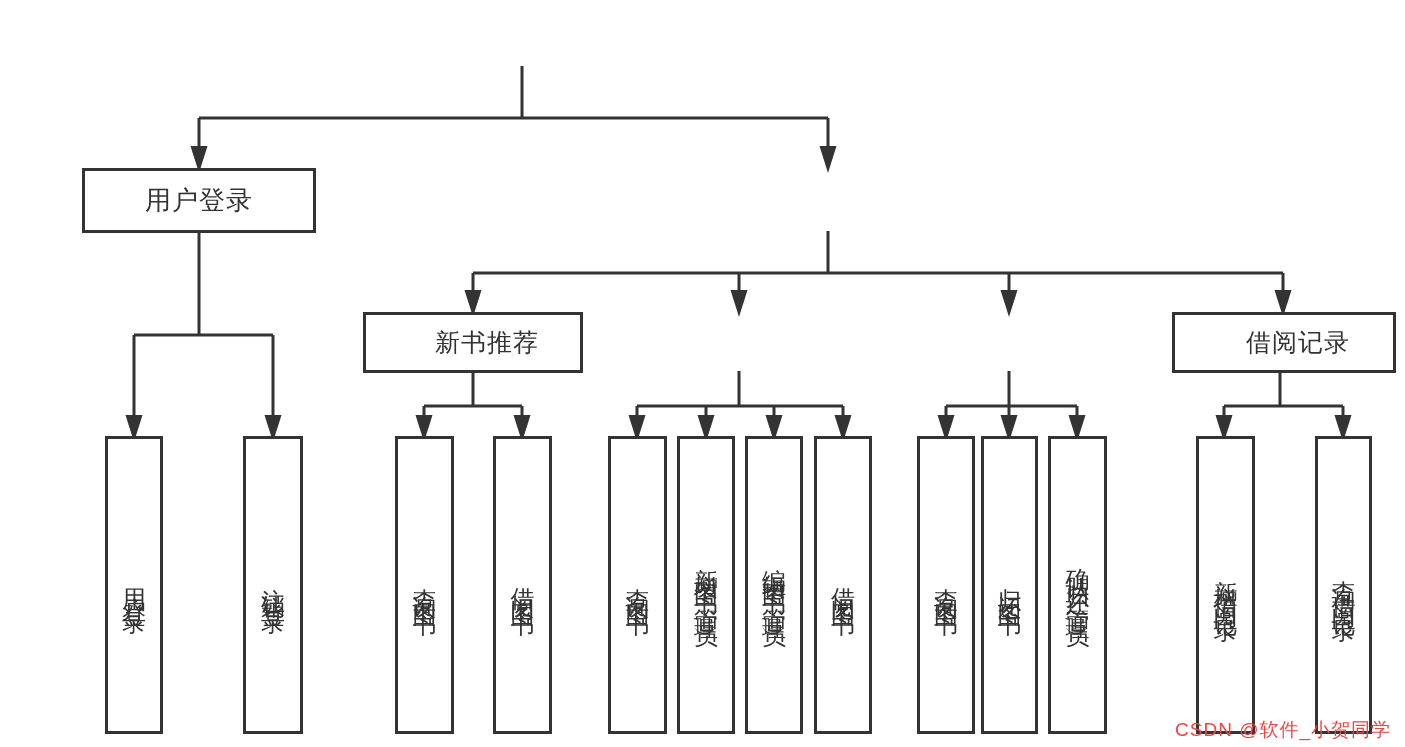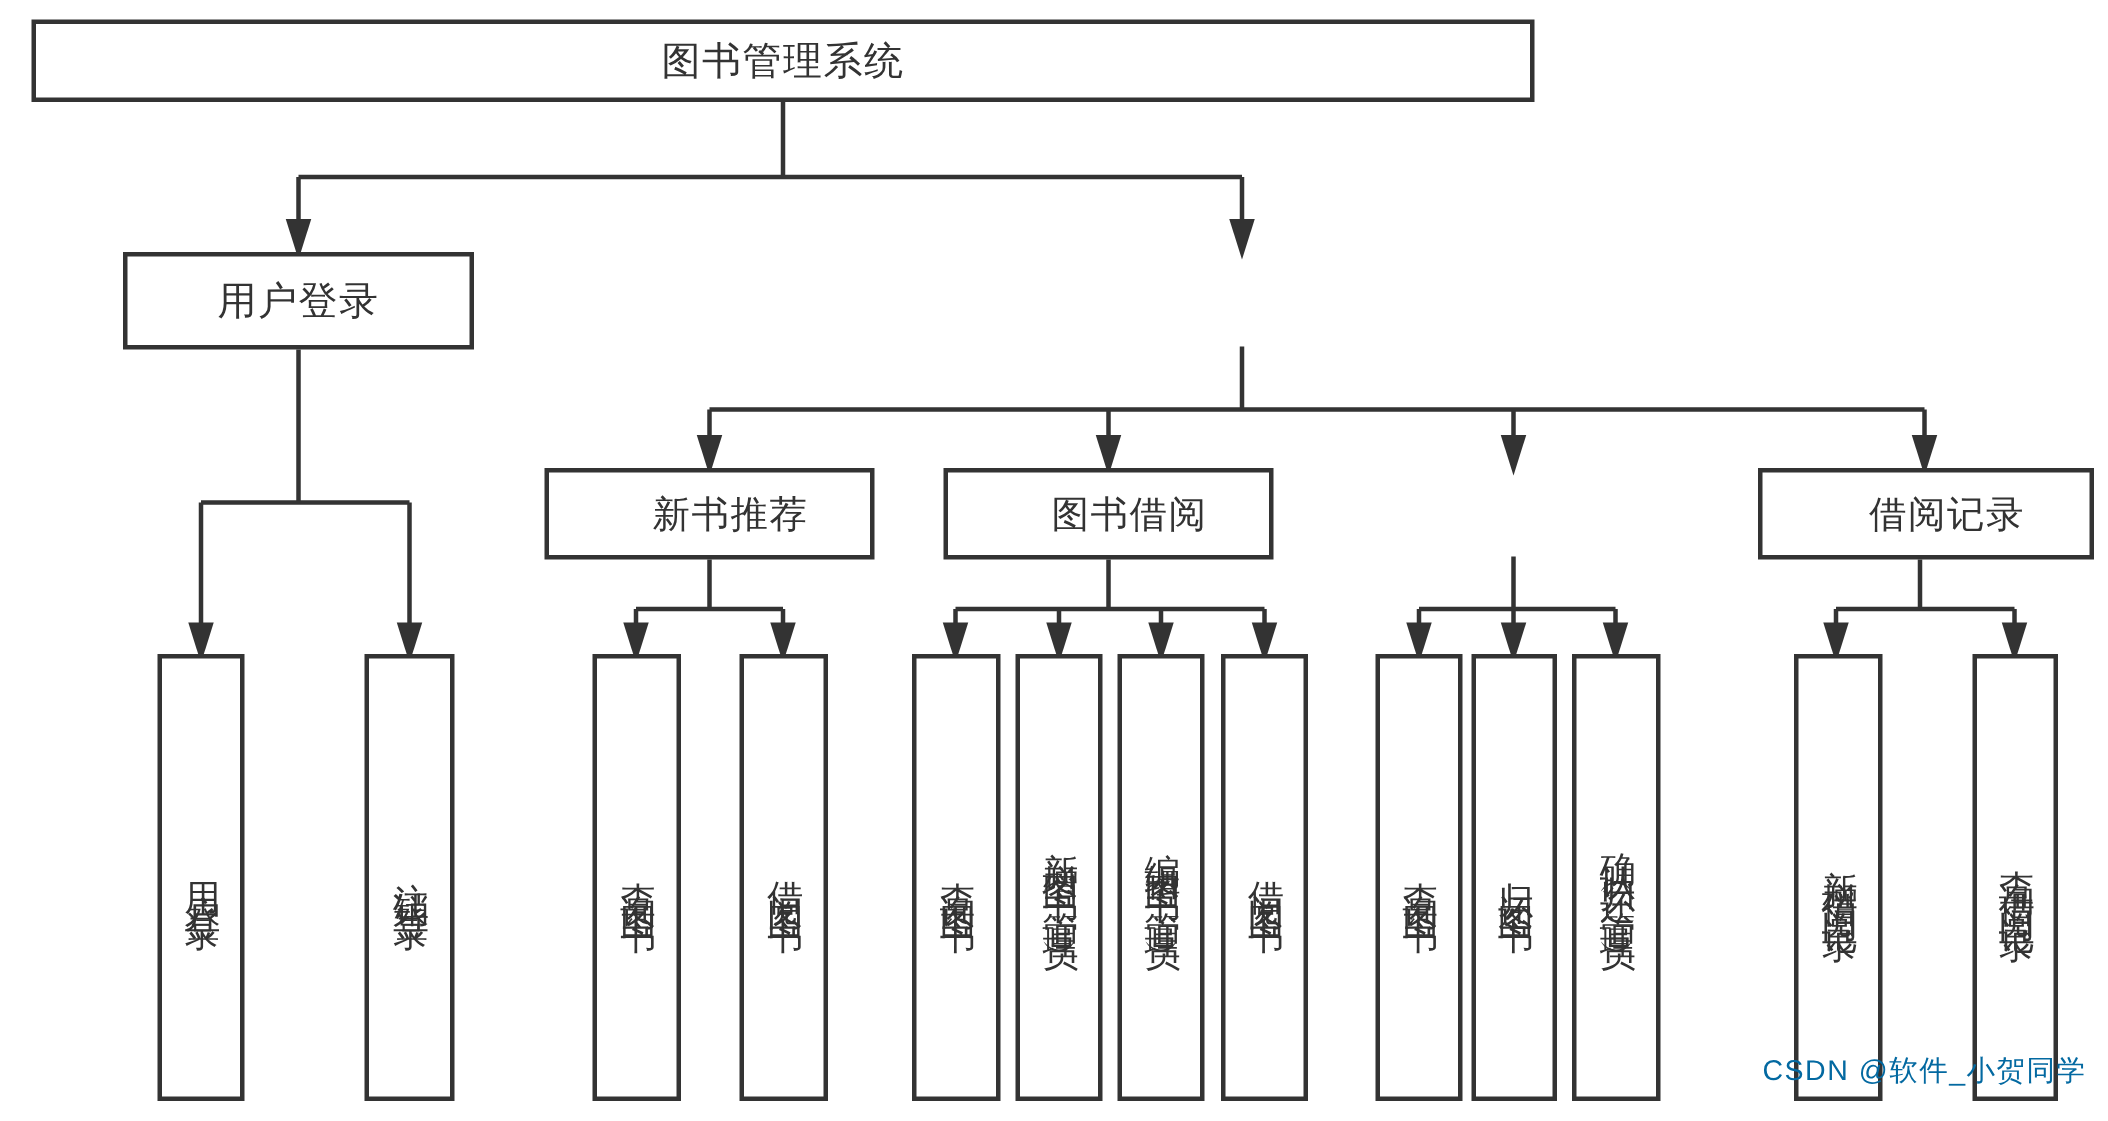--- a/index.html
+++ b/index.html
@@ -34,23 +34,23 @@
   .leaf .vtext {
     writing-mode: vertical-rl;
     text-orientation: mixed;
     letter-spacing: 8px;
     line-height: 1;
     white-space: nowrap;
   }
   .watermark {
     position: absolute;
     right: 14px;
-    bottom: 20px;
+    bottom: 4px;
     font-size: 19px;
-    color: #0369a1;
+    color: #ef4444;
     letter-spacing: 1px;
     z-index: 5;
   }
 </style>
 </head>
 <body>
 
 <div id="canvas">
 
   <svg id="connectors" viewBox="0 0 1405 747" xmlns="http://www.w3.org/2000/svg">
@@ -69,26 +69,24 @@
       <polygon points="697.5,415 714.5,415 706,442" fill="#333333"></polygon>
       <polygon points="765.5,415 782.5,415 774,442" fill="#333333"></polygon>
       <polygon points="834.5,415 851.5,415 843,442" fill="#333333"></polygon>
       <polygon points="937.5,415 954.5,415 946,442" fill="#333333"></polygon>
       <polygon points="1000.5,415 1017.5,415 1009,442" fill="#333333"></polygon>
       <polygon points="1068.5,415 1085.5,415 1077,442" fill="#333333"></polygon>
       <polygon points="1215.5,415 1232.5,415 1224,442" fill="#333333"></polygon>
       <polygon points="1334.5,415 1351.5,415 1343,442" fill="#333333"></polygon>
     </svg>
 
-  <div class="node node-root" style="left:21px; top:13px; width:1002px; height:55px;">图书管理系统</div>
 
   <div class="node node-l2" style="left:82px; top:168px; width:234px; height:65px;">用户登录</div>
 
   <div class="node node-l3" style="left:363px; top:312px; width:220px; height:61px;">新书推荐</div>
-  <div class="node node-l3" style="left:629px; top:312px; width:220px; height:61px;">图书借阅</div>
   <div class="node node-l3" style="left:1172px; top:312px; width:224px; height:61px;">借阅记录</div>
 
   <div class="node leaf" style="left:105px; top:436px; width:58px; height:298px;">
     <span class="vtext">用户登录</span>
   </div>
   <div class="node leaf" style="left:243px; top:436px; width:60px; height:298px;">
     <span class="vtext">注销登录</span>
   </div>
 
   <div class="node leaf" style="left:395px; top:436px; width:59px; height:298px;">

